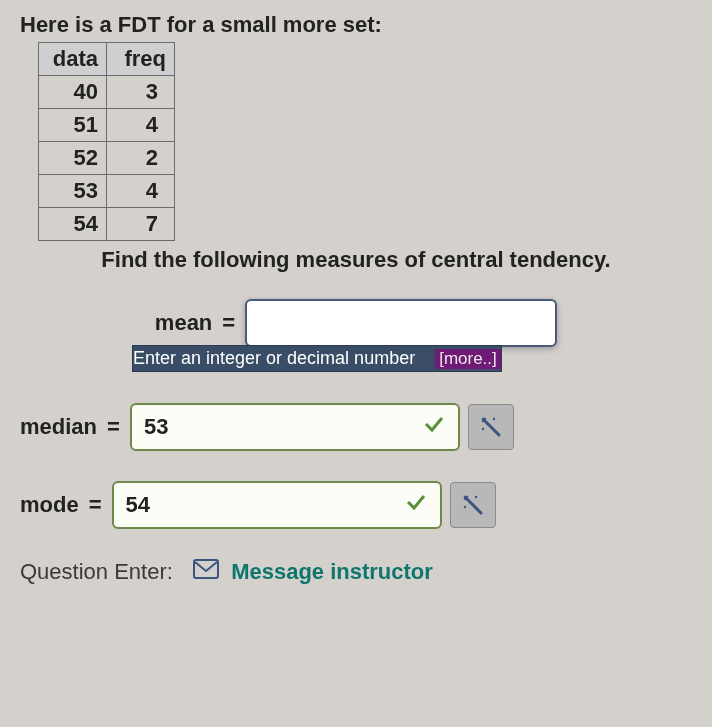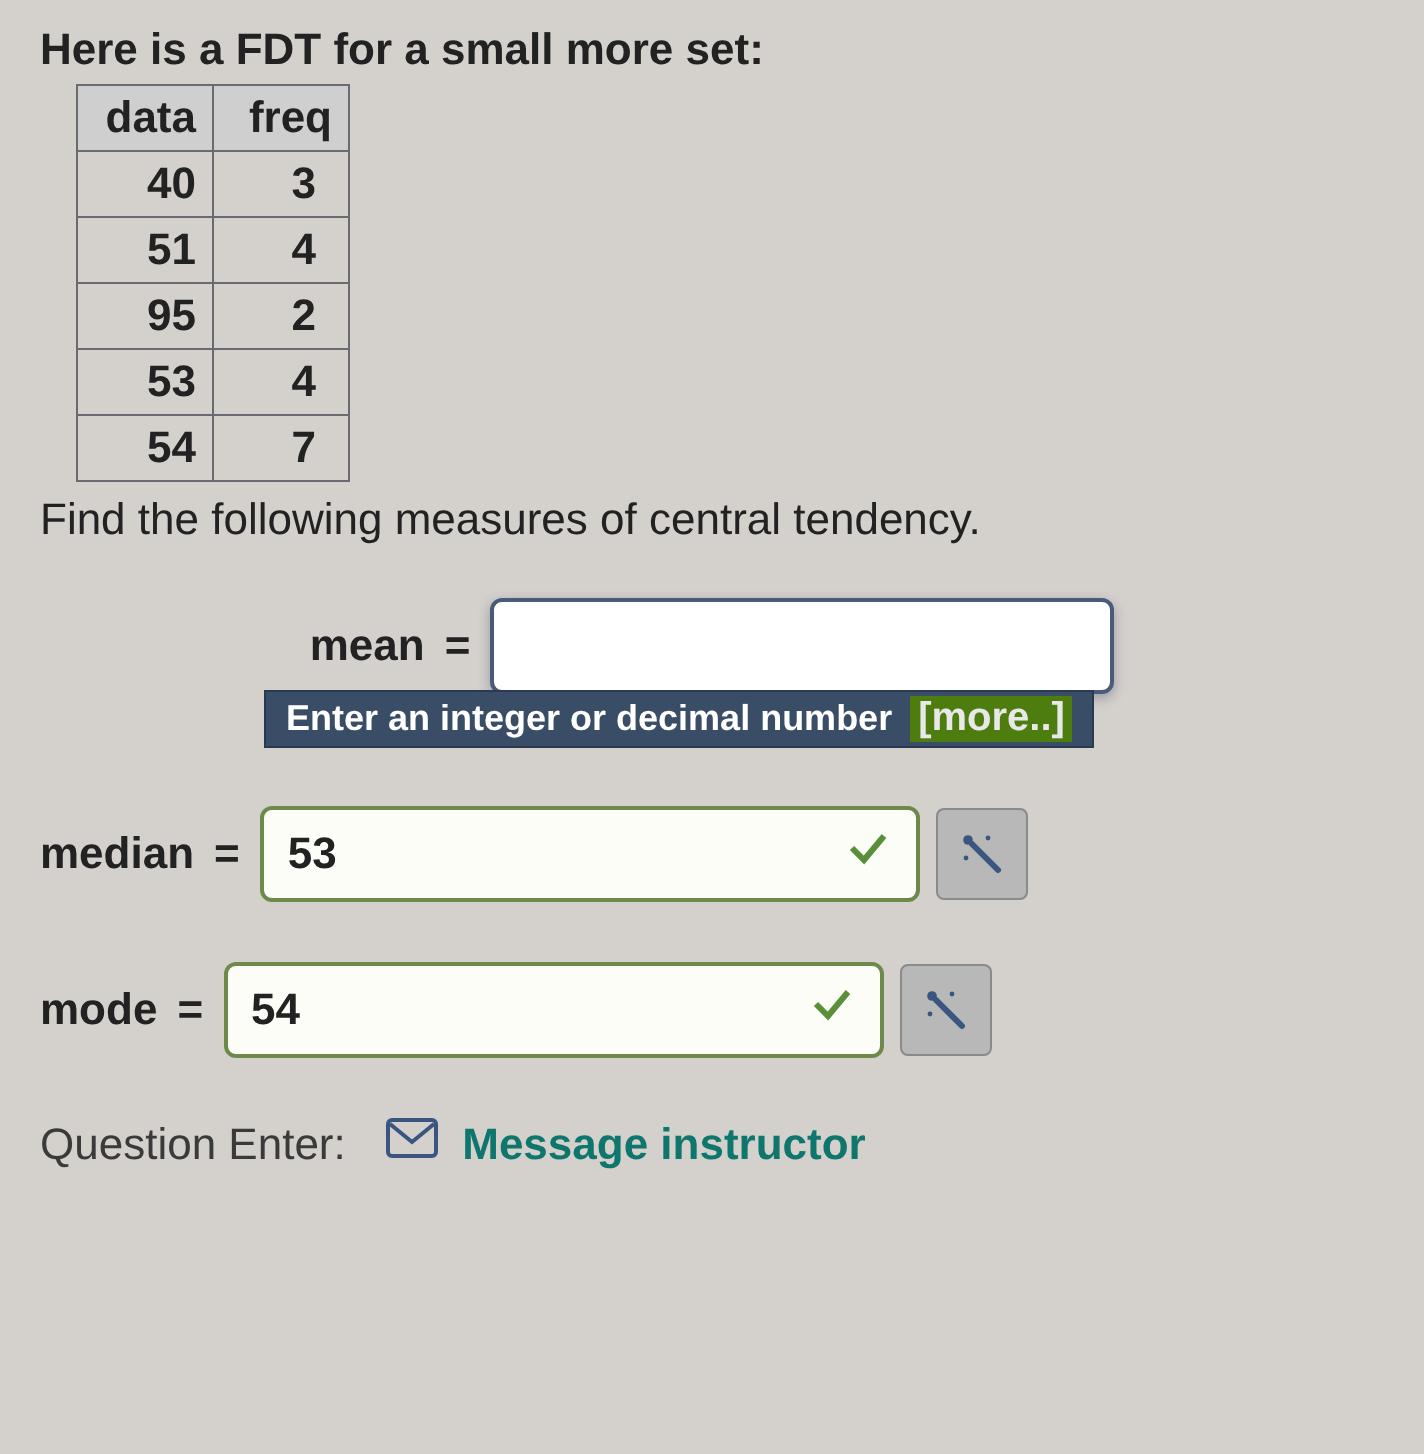--- a/index.html
+++ b/index.html
@@ -23,21 +23,21 @@
   table.fdt th, table.fdt td {
     border: 1px solid #6a6a70;
     padding: 3px 8px;
     text-align: right;
     min-width: 68px;
   }
   table.fdt th {
     background: #cfcfcf;
   }
   table.fdt tr td:nth-child(2) { text-align: right; padding-right: 16px; }
-  .prompt2 { font-weight: normal; margin-top: 6px; margin-bottom: 26px; }
+  .prompt2 { font-weight: bold; margin-top: 6px; margin-bottom: 26px; text-align: center; }
   .row { display:flex; align-items:center; margin-bottom: 30px; position:relative; }
   .label { font-weight:bold; margin-right: 10px; white-space:nowrap; }
   .eq { font-weight:bold; margin-right: 10px; }
   .input {
     height: 48px;
     border: 2px solid #4a5b7a;
     border-radius: 6px;
     background: #fff;
     padding: 4px 12px;
     font-size: 22px;
@@ -69,31 +69,31 @@
     border-radius: 4px;
     display:flex; align-items:center; justify-content:center;
     cursor:pointer;
   }
   .tooltip {
     position:absolute;
     left: 112px; top: 46px;
     background: #3a4d66;
     color: #fff;
     font-size: 18px;
-    font-weight: bold;
-    padding: 2px 10px;
+    font-weight: normal;
+    padding: 2px 0;
     border: 1px solid #2a3a50;
     display:flex;
     align-items:center;
-    gap:9px;
+    gap:20px;
   }
   .tooltip .more {
-    background:#4d7c0f;
+    background:#701a75;
     color:#e8e8e8;
-    font-size:20px;
+    font-size:17px;
     padding:0 4px;
   }
   .qhelp { margin-top: 12px; font-size: 22px; }
   .qhelp-label { color:#3a3a3a; }
   .msg { color:#0f766e; font-weight:bold; }
   .mail-icon { display:inline-block; vertical-align:middle; margin: 0 6px 3px 14px; }
 </style>
 </head>
 <body>
 
@@ -109,21 +109,21 @@
   <tbody>
     <tr>
       <td>40</td>
       <td>3</td>
     </tr>
     <tr>
       <td>51</td>
       <td>4</td>
     </tr>
     <tr>
-      <td>95</td>
+      <td>52</td>
       <td>2</td>
     </tr>
     <tr>
       <td>53</td>
       <td>4</td>
     </tr>
     <tr>
       <td>54</td>
       <td>7</td>
     </tr>

